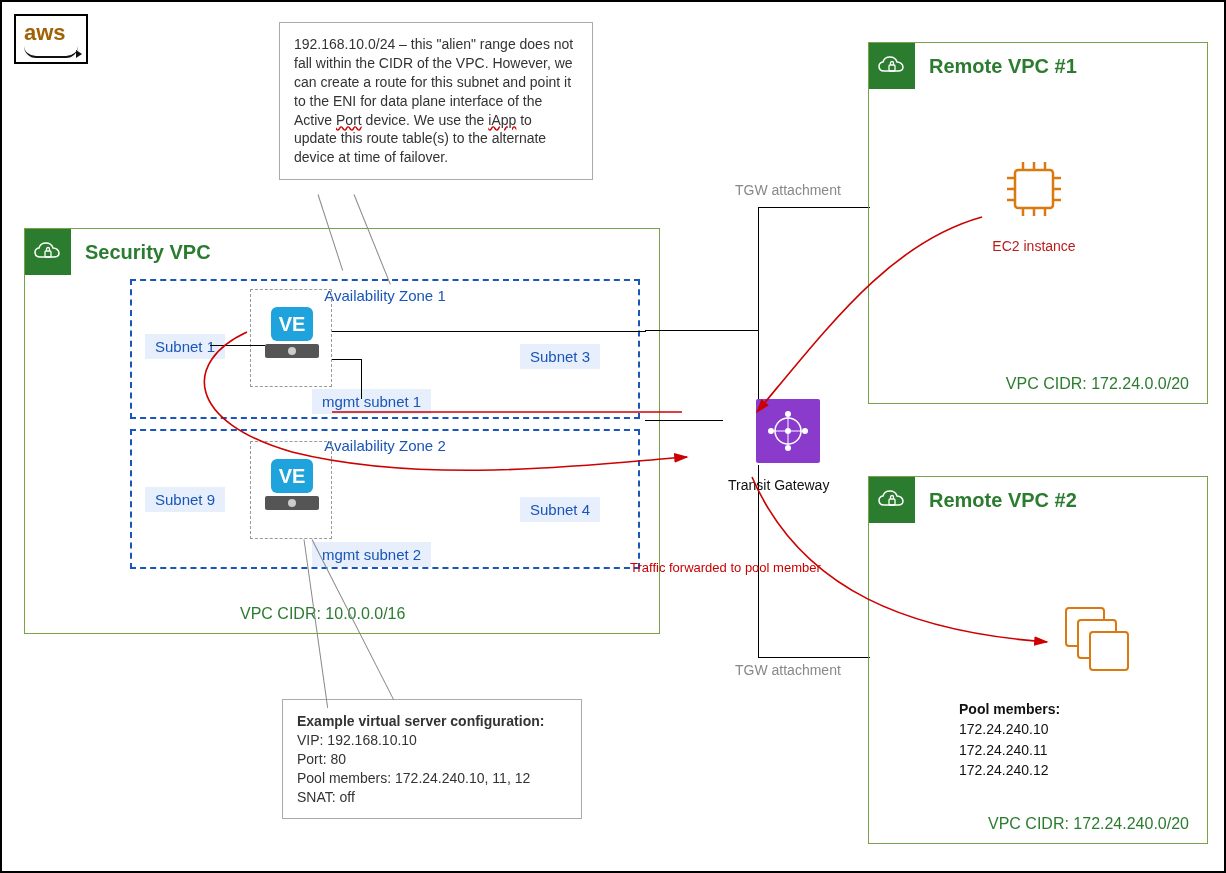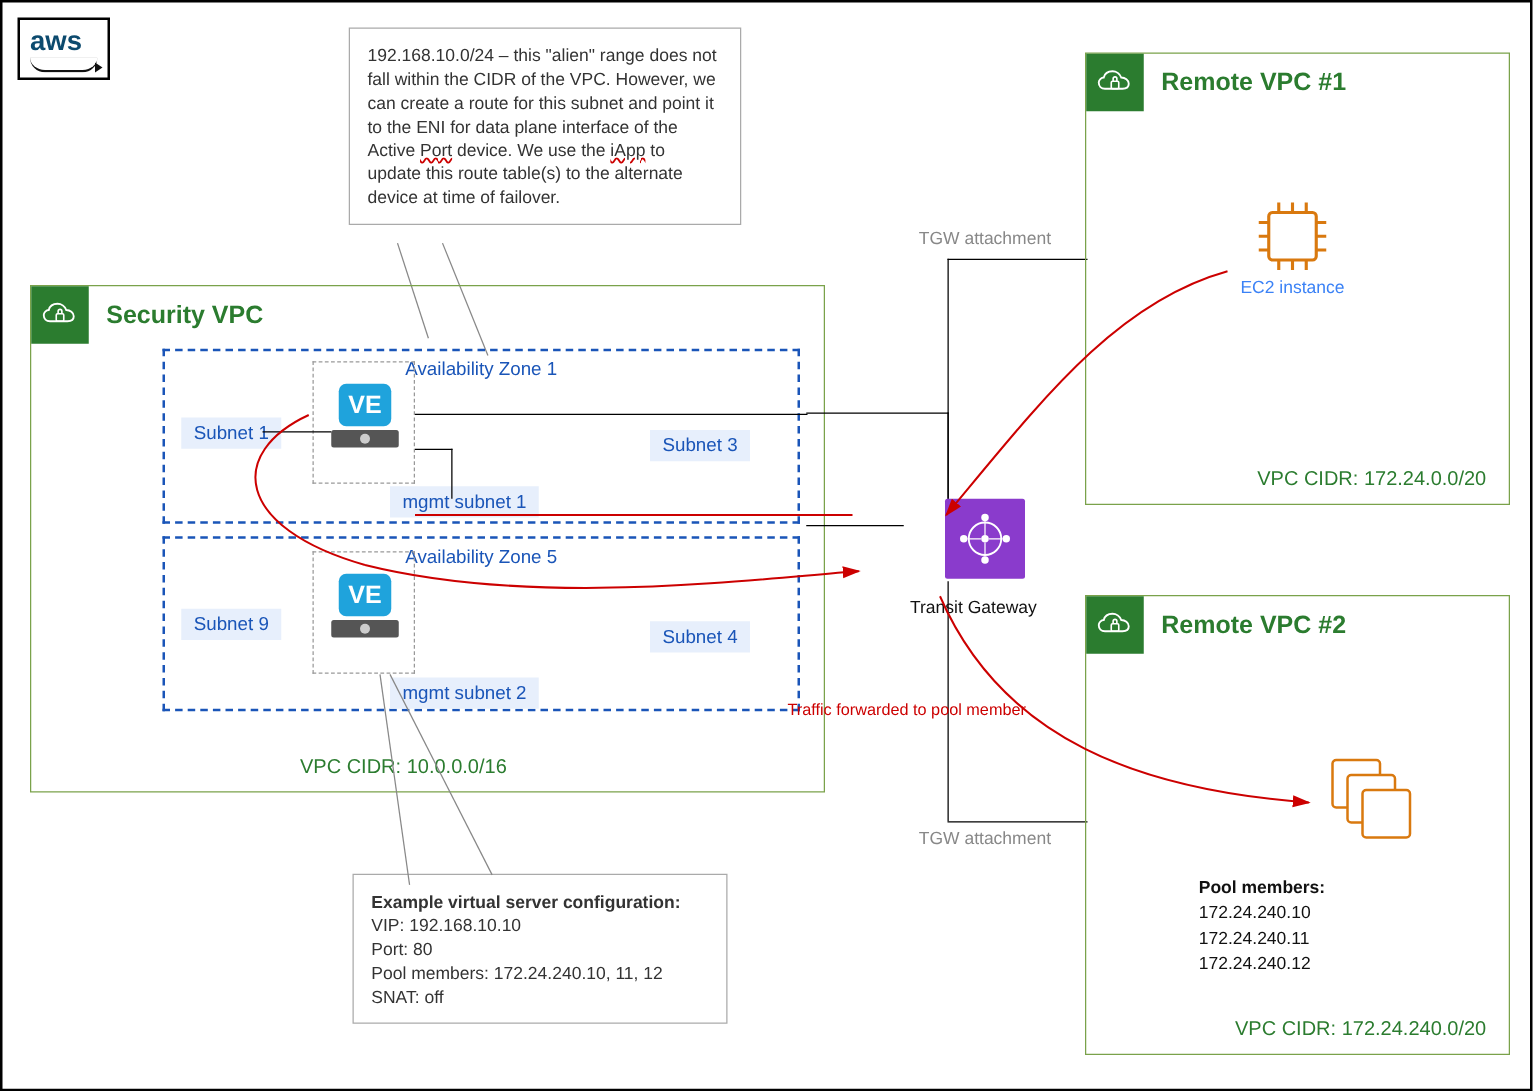--- a/index.html
+++ b/index.html
@@ -1,18 +1,18 @@
 <!DOCTYPE html>
 <html><head>
 <meta charset="utf-8">
 <style>
   body{margin:0;font-family:"Segoe UI",Arial,sans-serif;font-size:14px;color:#333;background:#fff}
   .page{position:relative;width:1226px;height:873px;border:2px solid #000;box-sizing:border-box}
   .aws-logo{position:absolute;left:12px;top:12px;border:2px solid #000;padding:4px 8px;background:#fff}
-  .aws-logo span{font-weight:700;font-size:22px;color:#0c4a6e}
+  .aws-logo span{font-weight:700;font-size:22px;color:#a16207}
   .aws-swoosh{width:54px;height:10px;border-bottom:2px solid #111;border-radius:0 0 40px 40px;position:relative;margin:auto}
   .aws-swoosh:after{content:"";position:absolute;right:-4px;bottom:-2px;border-left:6px solid #111;border-top:4px solid transparent;border-bottom:4px solid transparent}
   .box{position:absolute;border:1px solid #7aa24a;box-sizing:border-box}
   .vpc-head{display:flex;align-items:center}
   .vpc-badge{width:46px;height:46px;background:#2b7c2f;display:flex;align-items:center;justify-content:center;margin-right:14px}
   .vpc-title{color:#2b7c2f;font-size:20px;font-weight:600}
   .az{position:absolute;border:2px dashed #1a55b8;box-sizing:border-box;color:#1a55b8}
   .az-title{position:absolute;top:6px;left:50%;transform:translateX(-50%);font-size:15px}
   .subnet{position:absolute;background:#e7effc;color:#1a55b8;padding:4px 10px;font-size:15px}
   .ve{position:absolute;width:54px;text-align:left}
@@ -21,21 +21,21 @@
   .ve-base:after{content:"";width:8px;height:8px;background:#ccc;border-radius:50%;position:absolute;left:50%;top:3px;transform:translateX(-50%)}
   .dash-sq{position:absolute;border:1px dashed #999;box-sizing:border-box}
   .callout{position:absolute;border:1px solid #aaa;background:#fff;padding:12px 14px;font-size:14px;color:#333;line-height:1.35}
   .tgw{position:absolute;left:746px;top:397px;width:80px}
   .tgw-ico{width:64px;height:64px;background:#8a3bcc;margin:auto;border-radius:2px;display:flex;align-items:center;justify-content:center}
   .tgw-lbl{margin-top:14px;font-size:14px;color:#111;white-space:nowrap;margin-left:-20px}
   .small-grey{position:absolute;color:#888;font-size:14px}
   .cidr{position:absolute;color:#2b7c2f;font-size:16px}
   .ec2{position:absolute;text-align:center;color:#d9790f;width:90px}
   .ec2 svg{display:block;margin:auto}
-  .ec2-lbl{color:#3b82f6;margin-top:1px}
+  .ec2-lbl{color:#b91c1c;margin-top:18px}
   .stack{position:absolute}
   .stack .sq{position:absolute;width:36px;height:36px;border:2px solid #d9790f;border-radius:4px;background:#fff}
   .pm{position:absolute;font-size:14px;color:#111;line-height:1.45}
   .pm strong{font-weight:700}
   .red-lbl{position:absolute;color:#cc0000;font-size:13px}
   .lead{position:absolute;background:#888;height:1px;transform-origin:left center}
   .blk-line{position:absolute;background:#000}
   svg.ap{position:absolute;overflow:visible;pointer-events:none}
   .wavy{text-decoration:underline wavy #cc0000}
 </style>
@@ -64,21 +64,21 @@
             <path d="M14.5 10v-2a1.5 1.5 0 013 0v2" fill="none" stroke="#fff" stroke-width="1.3"></path>
           </svg>
       </div>
       <div class="vpc-title">Security VPC</div>
     </div>
 
     <div class="az" style="left:105px;top:50px;width:510px;height:140px">
       <div class="az-title">Availability Zone 1</div>
     </div>
     <div class="az" style="left:105px;top:200px;width:510px;height:140px">
-      <div class="az-title">Availability Zone 5</div>
+      <div class="az-title">Availability Zone 2</div>
     </div>
 
     <div class="subnet" style="left:120px;top:105px">Subnet 1</div>
     <div class="subnet" style="left:495px;top:115px">Subnet 3</div>
     <div class="subnet" style="left:120px;top:258px">Subnet 9</div>
     <div class="subnet" style="left:495px;top:268px">Subnet 4</div>
     <div class="subnet" style="left:287px;top:160px">mgmt subnet 1</div>
     <div class="subnet" style="left:287px;top:313px">mgmt subnet 2</div>
 
     <div class="dash-sq" style="left:225px;top:60px;width:82px;height:98px"></div>

